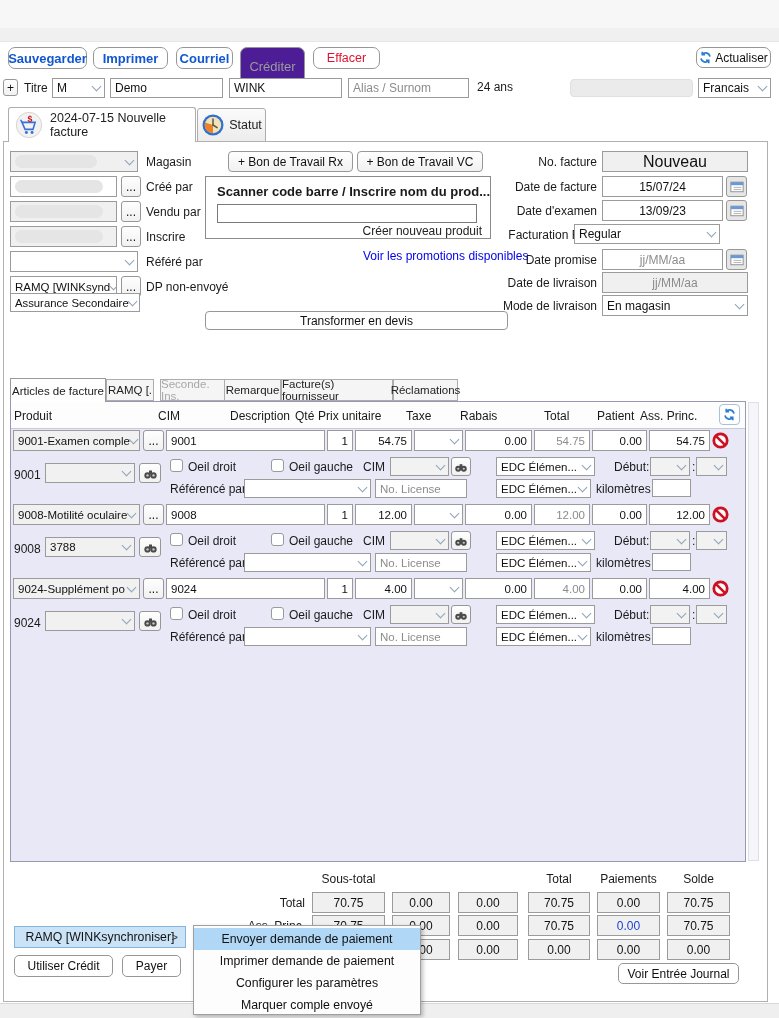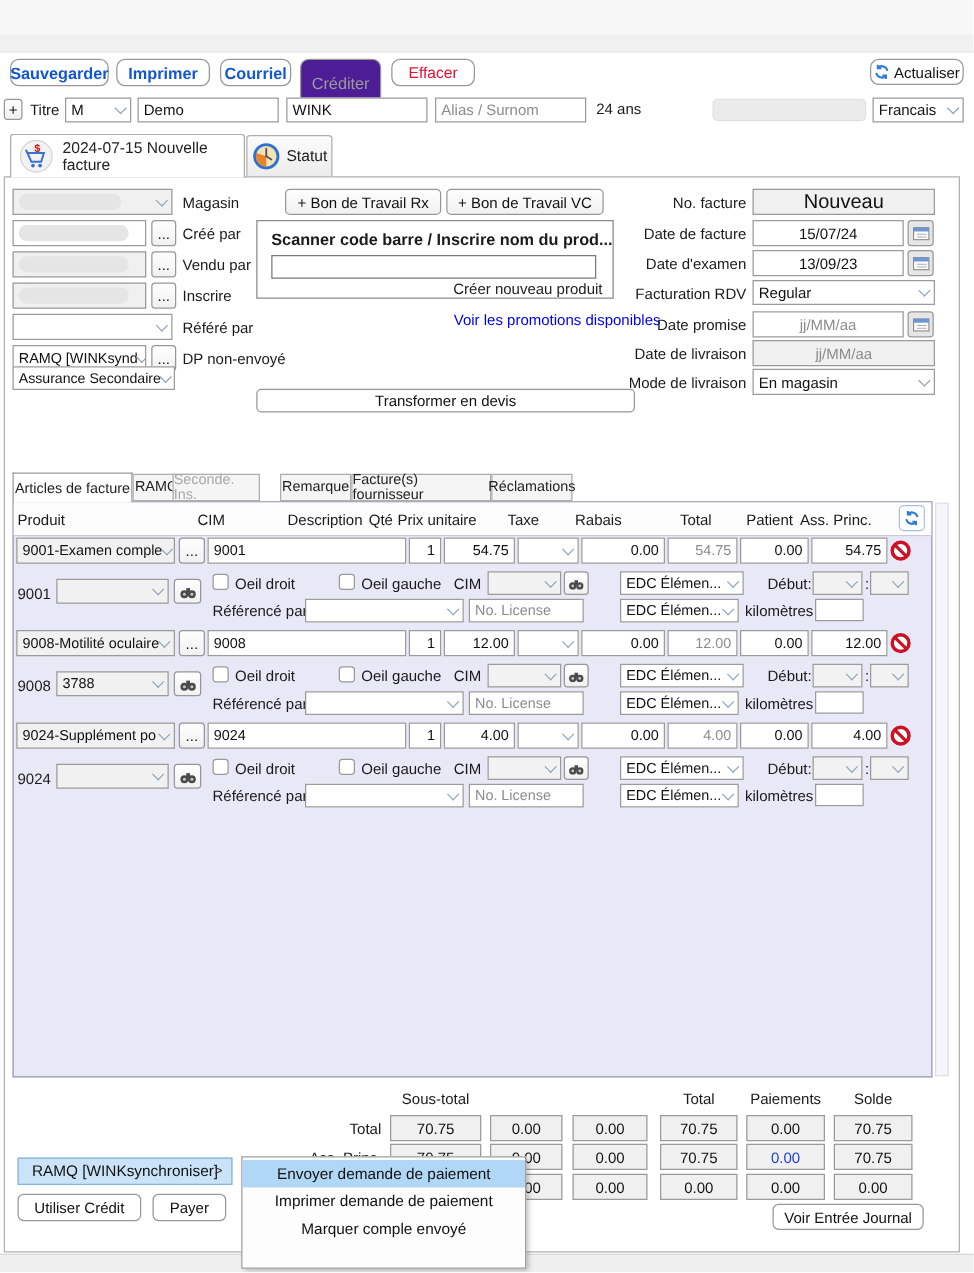--- a/index.html
+++ b/index.html
@@ -192,21 +192,21 @@
         <svg width="14" height="13" viewBox="0 0 16 14">
           <rect x="1" y="2" width="14" height="11" fill="#fff" stroke="#888"></rect>
           <rect x="1" y="2" width="14" height="3.5" fill="#6b98d4"></rect>
           <line x1="4" y1="8" x2="13" y2="8" stroke="#aaa"></line>
           <line x1="4" y1="10.5" x2="13" y2="10.5" stroke="#aaa"></line>
         </svg>
       </span>
     </div>
 
   <span class="lblr" style="left:455px;top:228px;width:142px">Facturation RDV</span>
-  <div class="f" style="left:602px;top:224px;width:146px;height:20px;font-size:12px">
+  <div class="f" style="left:574px;top:224px;width:146px;height:20px;font-size:12px">
       <span>Regular</span>
       <span class="arr"></span>
     </div>
 
   <span class="lblr" style="left:455px;top:253px;width:142px">Date promise</span>
   <div class="f ct gt" style="left:602px;top:249px;width:121px;height:21px;font-size:12px">jj/MM/aa</div>
   <div class="btn" style="left:726px;top:249px;width:21px;height:21px;background:#e6e6e6">
       <span style="display:flex">
         <svg width="14" height="13" viewBox="0 0 16 14">
           <rect x="1" y="2" width="14" height="11" fill="#fff" stroke="#888"></rect>
@@ -229,21 +229,21 @@
   <div class="btn" style="left:205px;top:311px;width:303px;height:19px;border-radius:4px;background:#fff">
       <span>Transformer en devis</span>
     </div>
 
   <div class="tab active" style="left:10px;top:378px;width:96px;height:24px;border-color:#9a9a9a">
       <span>Articles de facture</span>
     </div>
   <div class="tab" style="left:106px;top:379px;width:48px;height:22px">
       <span>RAMQ [.</span>
     </div>
-  <div class="tab" style="left:138px;top:379px;width:70px;height:22px;color:#a8a8a8">
+  <div class="tab" style="left:160px;top:379px;width:70px;height:22px;color:#a8a8a8">
       <span>Seconde. Ins.</span>
     </div>
   <div class="tab" style="left:224px;top:379px;width:57px;height:22px">
       <span>Remarque</span>
     </div>
   <div class="tab" style="left:281px;top:379px;width:112px;height:22px">
       <span>Facture(s) fournisseur</span>
     </div>
   <div class="tab" style="left:393px;top:379px;width:65px;height:22px">
       <span>Réclamations</span>
@@ -581,18 +581,19 @@
   <div class="btn" style="left:122px;top:955px;width:59px;height:22px;border-radius:5px;background:#fff">
       <span>Payer</span>
     </div>
   <div class="btn" style="left:618px;top:963px;width:121px;height:21px;border-radius:5px;background:#fff">
       <span>Voir Entrée Journal</span>
     </div>
 
   <div class="abs" style="left:193px;top:925px;width:228px;height:90px;background:#fdfdfd;border:1px solid #9f9f9f;box-shadow:2px 2px 4px rgba(0,0,0,0.25);z-index:10;padding-top:2px">
     <div class="mi" style="background:#b0d7f5">Envoyer demande de paiement</div>
     <div class="mi">Imprimer demande de paiement</div>
+    <div class="mi">Configurer les paramètres</div>
     <div class="mi">Marquer comple envoyé</div>
   </div>
 
   <div class="abs" style="left:0;top:1003px;width:779px;height:15px;background:#efefef;border-top:1px solid #d8d8d8"></div>
 
 </div>
 
 </body></html>

